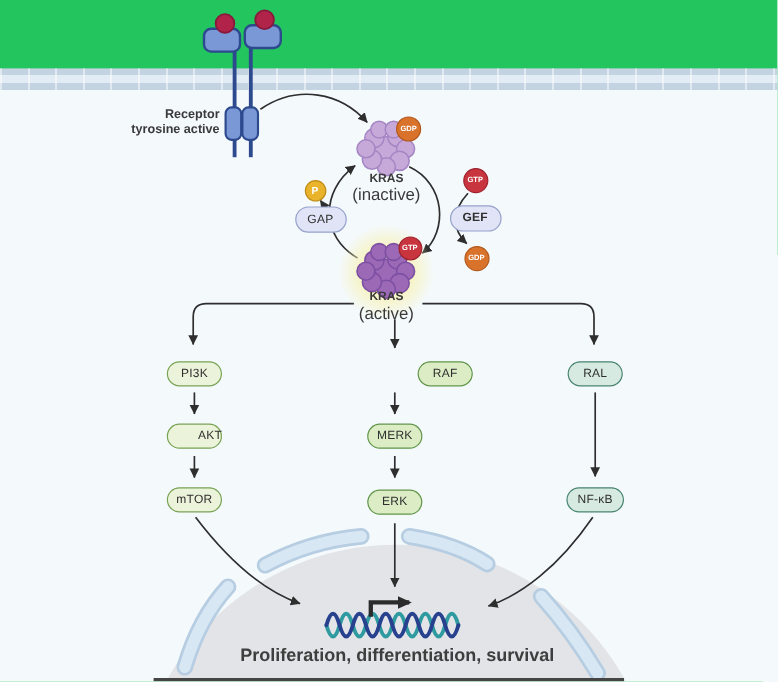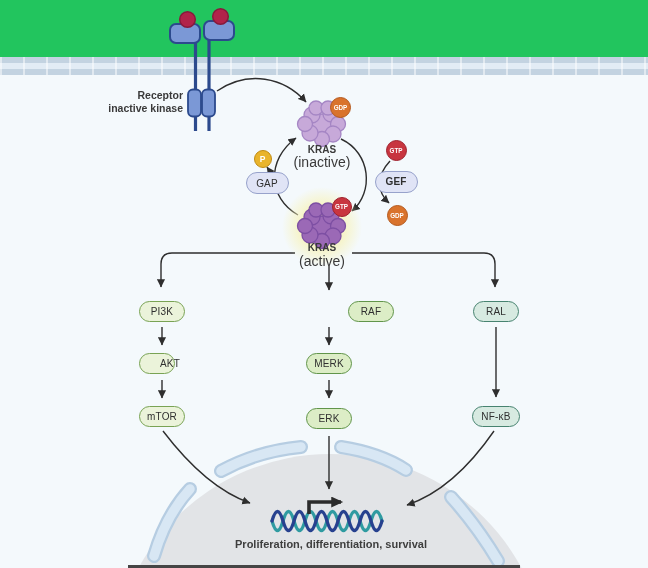--- a/index.html
+++ b/index.html
@@ -23,21 +23,21 @@
   .b-gdp{background:#d9732c;border:1.5px solid #b4591d;font-size:6.3px;}
   .b-gtp{background:#c8353f;border:1.5px solid #9e222e;font-size:6.3px;}
   .b-p{background:#e9b42c;border:1.5px solid #c08c15;font-size:8.5px;}
   .kras-lbl{width:100px;text-align:center;line-height:12.5px;}
   .kras-lbl .nm{font-weight:bold;font-size:10px;display:block;}
   .kras-lbl .st{font-size:14px;display:block;}
   .receptor-lbl{left:76px;top:88.5px;width:107px;text-align:right;font-weight:bold;
                 font-size:10.5px;line-height:13.5px;}
   .receptor-lbl span{display:block;}
   .outcome{left:180px;top:537.5px;width:302px;text-align:center;font-weight:bold;
-           font-size:11px;color:#3e3e3e;}
+           font-size:15px;color:#3e3e3e;}
   .edge-line{position:absolute;z-index:5;left:128px;top:565px;width:392px;height:2.5px;background:#454545;}
 </style>
 </head>
 <body>
 
 <div class="canvas">
 
   <div class="bg-below"></div>
   <div class="membrane"></div>
 
@@ -127,21 +127,21 @@
         <circle cx="322" cy="241" r="7.5"></circle>
       <circle cx="310" cy="235" r="8"></circle>
         <circle cx="305" cy="226" r="7.5"></circle>
         <circle cx="316" cy="210" r="7"></circle>
       <circle cx="328" cy="210" r="7"></circle>
     </g>
   </svg>
 
   <div class="lbl receptor-lbl">
     <span>Receptor</span>
-    <span>inactive kinase</span>
+    <span>tyrosine active</span>
   </div>
 
   <div class="lbl kras-lbl" style="left:272px;top:143.5px;">
     <span class="nm">KRAS</span>
     <span class="st">(inactive)</span>
   </div>
 
   <div class="lbl kras-lbl" style="left:272px;top:242px;">
     <span class="nm">KRAS</span>
     <span class="st">(active)</span>
@@ -150,21 +150,21 @@
   <div class="badge b-gdp" style="left:330px;top:97px;width:21px;height:21px;">GDP</div>
   <div class="badge b-gtp" style="left:385.5px;top:139.5px;width:21px;height:21px;">GTP</div>
   <div class="badge b-gdp" style="left:386.5px;top:205px;width:21px;height:21px;">GDP</div>
   <div class="badge b-gtp" style="left:331.5px;top:196.5px;width:20px;height:20px;">GTP</div>
   <div class="badge b-p" style="left:253.5px;top:149.5px;width:18px;height:18px;">P</div>
 
   <div class="pill reg" style="left:245.5px;top:172px;">GAP</div>
   <div class="pill reg" style="left:374.5px;top:170.5px;font-weight:bold;">GEF</div>
 
   <div class="pill g1" style="left:139px;top:301px;width:46px;height:21px;">PI3K</div>
-  <div class="pill g1" style="left:139px;top:353px;width:36px;height:21px;padding-left:26px;">AKT</div>
+  <div class="pill g1" style="left:139px;top:353px;width:46px;height:21px;padding-left:26px;">AKT</div>
   <div class="pill g1" style="left:139px;top:406px;width:46px;height:21px;">mTOR</div>
 
   <div class="pill g2" style="left:306px;top:301px;width:46px;height:21px;margin-left:42px;">RAF</div>
   <div class="pill g2" style="left:306px;top:353px;width:46px;height:21px;">MERK</div>
   <div class="pill g2" style="left:306px;top:408px;width:46px;height:21px;">ERK</div>
 
   <div class="pill t1" style="left:473px;top:301px;width:46px;height:21px;">RAL</div>
   <div class="pill t1" style="left:472px;top:406px;width:48px;height:21px;">NF-κB</div>
 
   <div class="lbl outcome">Proliferation, differentiation, survival</div>

